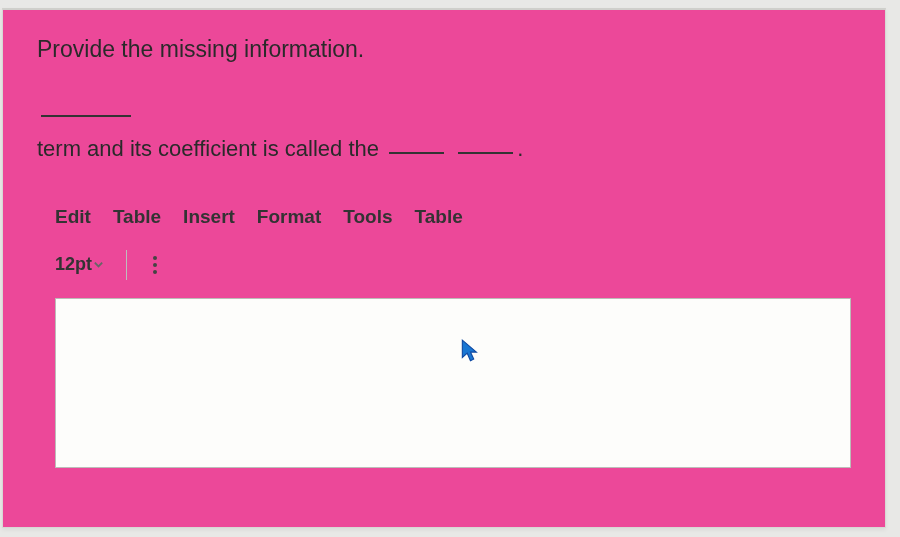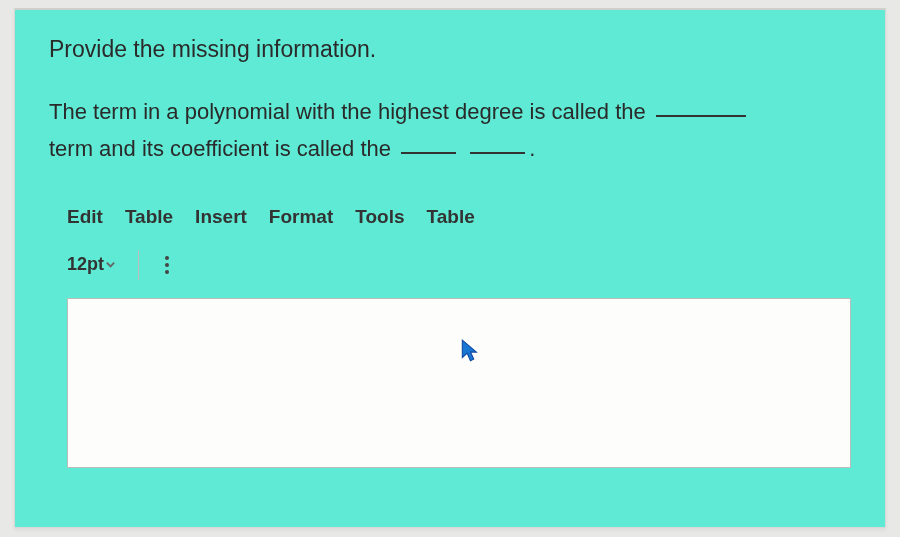--- a/index.html
+++ b/index.html
@@ -5,22 +5,22 @@
     * { box-sizing: border-box; margin: 0; padding: 0; }
     body {
       font-family: -apple-system, BlinkMacSystemFont, "Segoe UI", Helvetica, Arial, sans-serif;
       background: #e8e8e6;
       width: 900px;
       height: 537px;
       overflow: hidden;
       position: relative;
     }
     .card {
-      background: #5eead4;
-      margin: 8px 14px 0 14px;
+      background: #ec4899;
+      margin: 8px 14px 0 2px;
       border: 1px solid #d8d8d4;
       border-top: 2px solid #cfcfcb;
       padding: 26px 34px 0 34px;
       height: 520px;
       box-shadow: 0 2px 4px rgba(0,0,0,0.06);
     }
     .prompt-title {
       font-size: 23px;
       color: #2a2a2a;
       font-weight: 400;
@@ -116,21 +116,20 @@
     .cursor svg { width: 22px; height: 26px; }
   </style>
 </head>
 <body>
 
 <div class="card">
 
   <div class="prompt-title">Provide the missing information.</div>
 
   <div class="question-text">
-    <span>The term in a polynomial with the highest degree is called the</span>
     <span class="blank-long"></span><br>
     <span>term and its coefficient is called the</span>
     <span class="blank-short"></span>
     <span class="blank-short"></span><span>.</span>
   </div>
 
   <div class="editor-wrap">
 
     <div class="menubar">
       <span>Edit</span>

